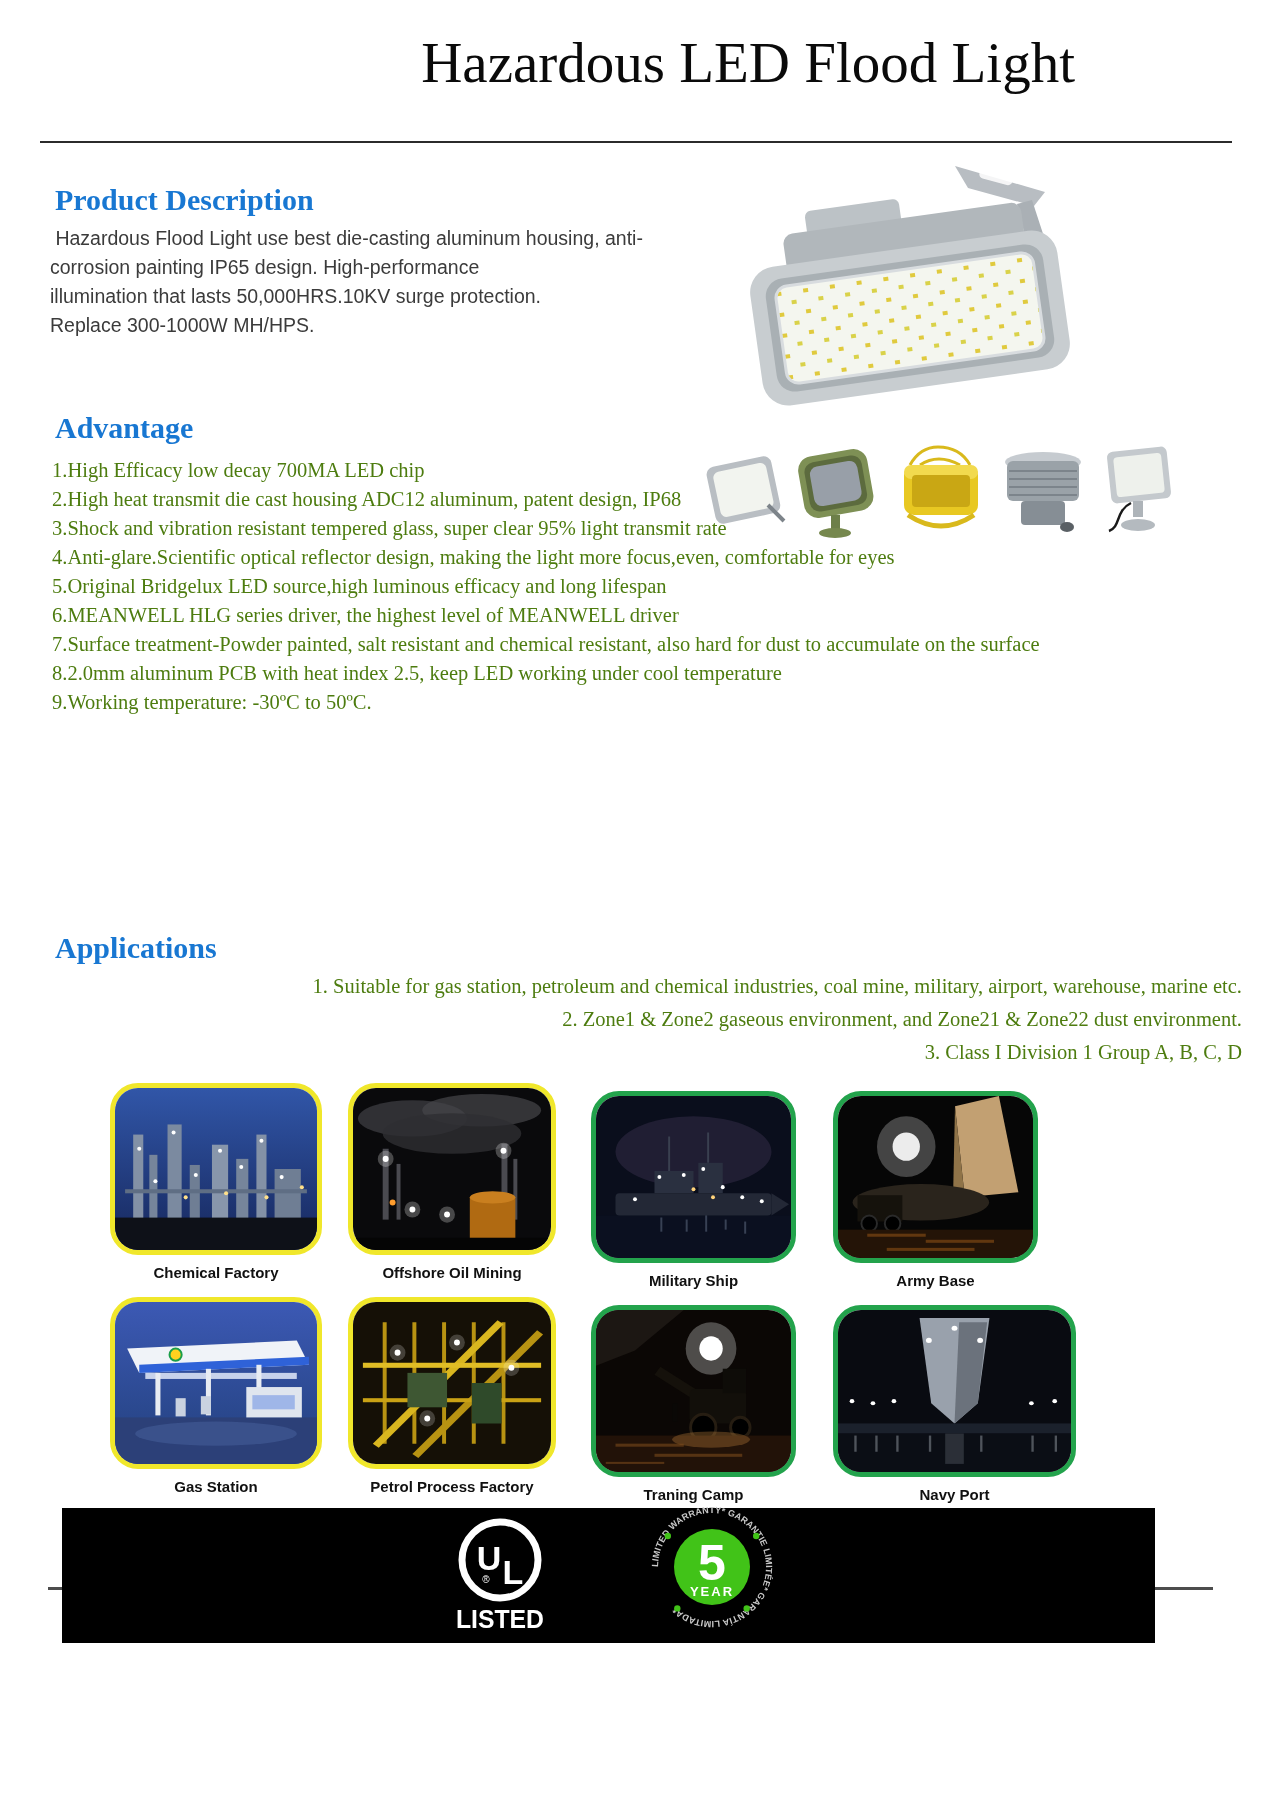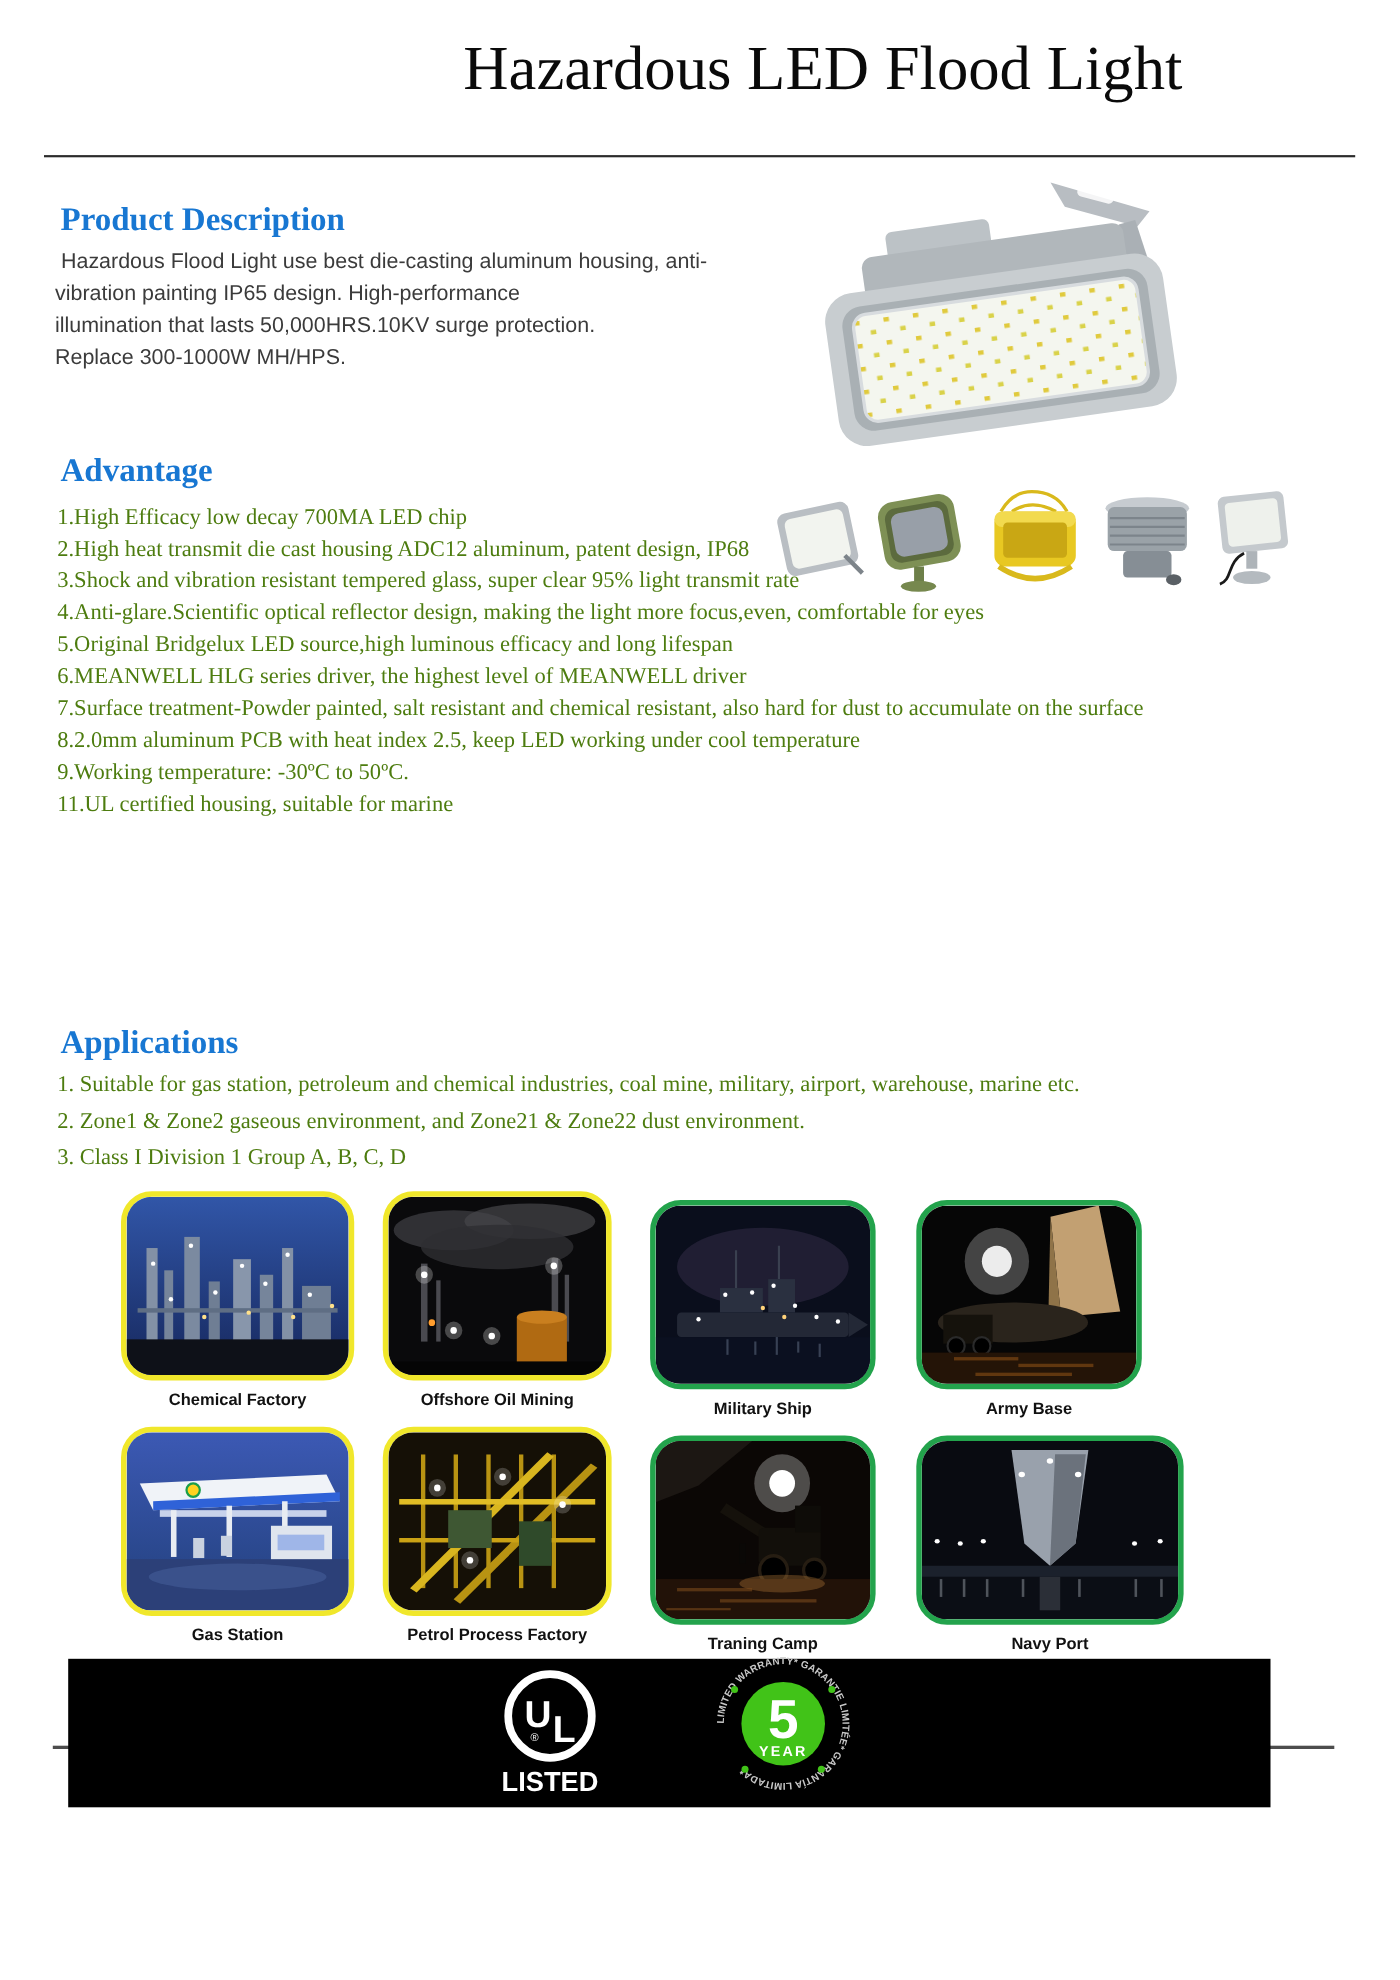--- a/index.html
+++ b/index.html
@@ -19,21 +19,21 @@
   #app-head{left:55px;top:931px;}
 
   
   #pd-body{left:50px;top:224px;font-family:"Liberation Sans","DejaVu Sans",sans-serif;
            font-size:19.5px;line-height:29px;color:#3b3b3b;}
   #pd-body .line{white-space:pre;}
 
   
   .doc-list{list-style:none;margin:0;padding:0;color:#4d7c0f;}
   #adv-list{left:52px;top:456px;font-size:20.5px;line-height:29px;width:1190px;}
-  #app-list{left:52px;top:970px;font-size:20.5px;line-height:33px;width:1190px;}
+  #app-list{left:52px;top:970px;font-size:20.5px;line-height:33px;width:1190px;text-align:right;}
   .doc-list li{white-space:nowrap;}
 
   
   .cell{position:absolute;text-align:center;}
   .photo{width:100%;height:172px;border-radius:28px;overflow:hidden;box-sizing:border-box;display:block;}
   .b-yellow{border:5px solid #f0e72b;}
   .b-green{border:5px solid #23a34c;}
   .photo svg{display:block;width:100%;height:100%;}
   .caption{margin-top:9px;font-family:"Liberation Sans","DejaVu Sans",sans-serif;
            font-size:15px;font-weight:bold;color:#111;}
@@ -56,21 +56,21 @@
 <body>
 
 <div id="page">
 
   <div class="abs" id="title">Hazardous LED Flood Light</div>
   <div class="abs" id="title-rule"></div>
 
   <div class="abs sec-head" id="pd-head">Product Description</div>
   <div class="abs" id="pd-body">
     <div class="line"> Hazardous Flood Light use best die-casting aluminum housing, anti-</div>
-    <div class="line">vibration painting IP65 design. High-performance</div>
+    <div class="line">corrosion painting IP65 design. High-performance</div>
     <div class="line">illumination that lasts 50,000HRS.10KV surge protection.</div>
     <div class="line">Replace 300-1000W MH/HPS.</div>
   </div>
 
   <svg class="abs" style="left:700px;top:148px;" width="400" height="262" viewBox="0 0 400 262">
     <defs>
       <pattern id="ledp" width="27" height="21" patternUnits="userSpaceOnUse">
         <rect width="5" height="4" fill="#e0ca3e"></rect>
         <rect x="14" y="10" width="5" height="4" fill="#d9d24a"></rect>
       </pattern>
@@ -141,21 +141,20 @@
   <ul class="abs doc-list" id="adv-list">
     <li>1.High Efficacy low decay 700MA LED chip</li>
     <li>2.High heat transmit die cast housing ADC12 aluminum, patent design, IP68</li>
     <li>3.Shock and vibration resistant tempered glass, super clear 95% light transmit rate</li>
     <li>4.Anti-glare.Scientific optical reflector design, making the light more focus,even, comfortable for eyes</li>
     <li>5.Original Bridgelux LED source,high luminous efficacy and long lifespan</li>
     <li>6.MEANWELL HLG series driver, the highest level of MEANWELL driver</li>
     <li>7.Surface treatment-Powder painted, salt resistant and chemical resistant, also hard for dust to accumulate on the surface</li>
     <li>8.2.0mm aluminum PCB with heat index 2.5, keep LED working under cool temperature</li>
     <li>9.Working temperature: -30ºC to 50ºC.</li>
-    <li>11.UL certified housing, suitable for marine</li>
   </ul>
 
   <div class="abs sec-head" id="app-head">Applications</div>
   <ul class="abs doc-list" id="app-list">
     <li>1. Suitable for gas station, petroleum and chemical industries, coal mine, military, airport, warehouse, marine etc.</li>
     <li>2. Zone1 &amp; Zone2 gaseous environment, and Zone21 &amp; Zone22 dust environment.</li>
     <li>3. Class I Division 1 Group A, B, C, D</li>
   </ul>
 
   <div class="cell" id="cell1">

